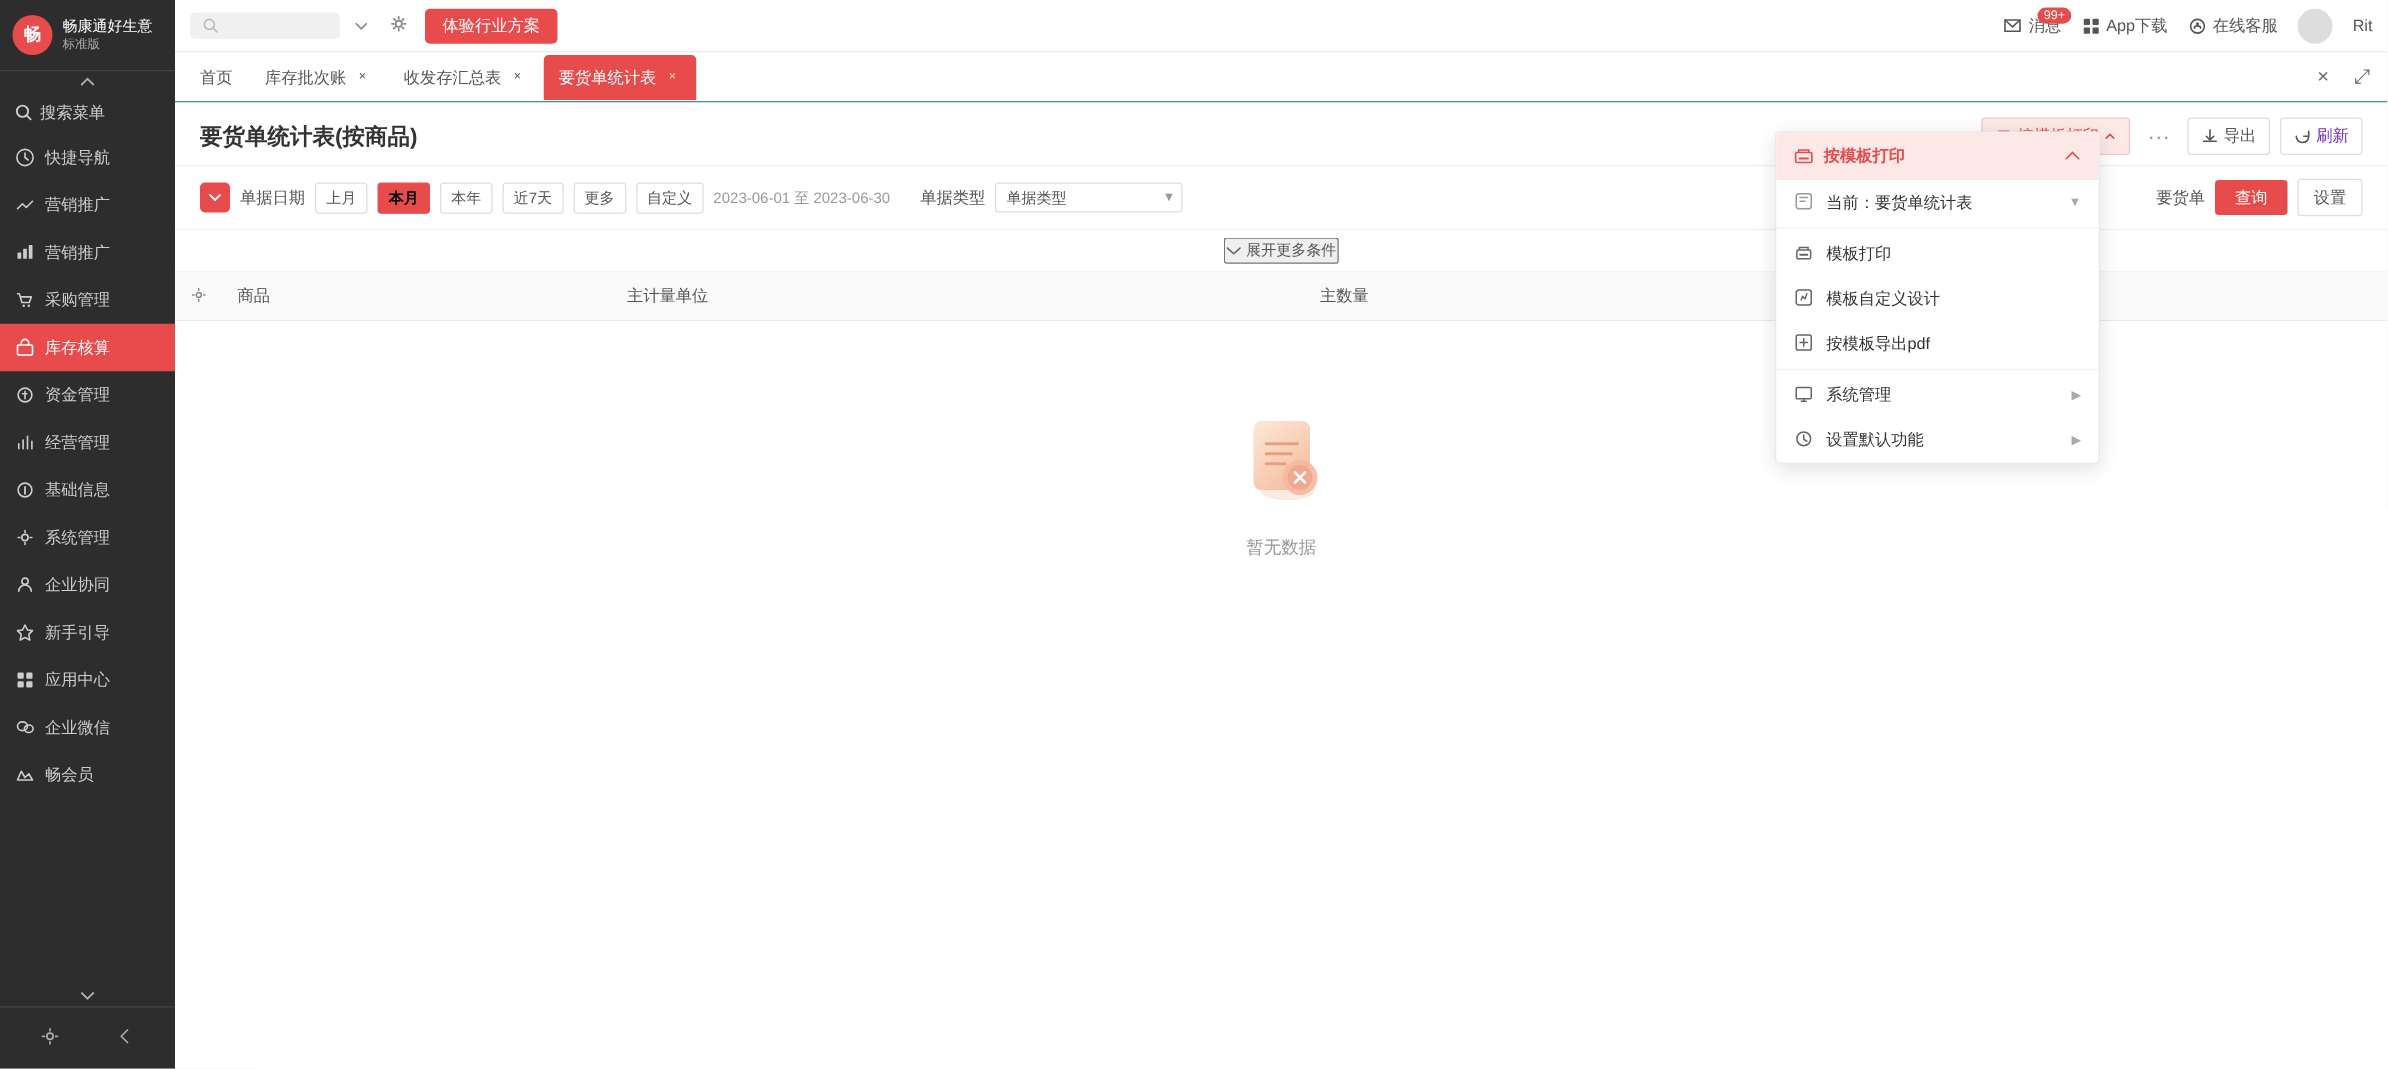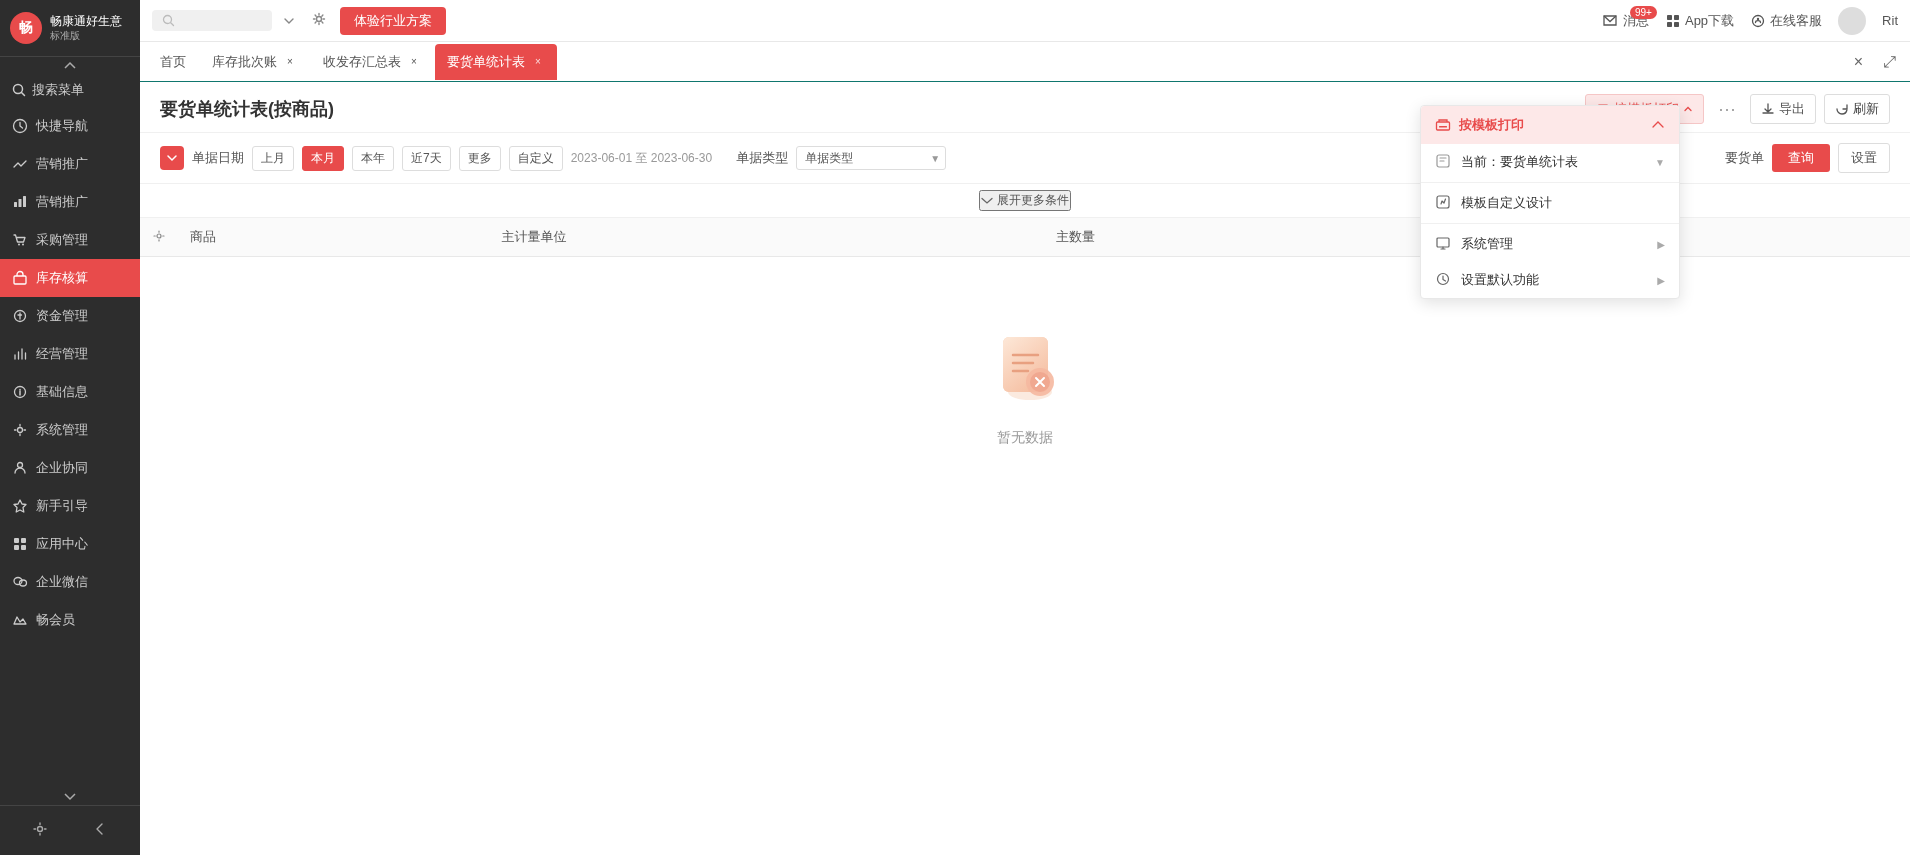--- a/index.html
+++ b/index.html
@@ -52,21 +52,21 @@
 
     
     .page-content { flex: 1; overflow-y: auto; background: white; padding: 0; position: relative; }
     .page-title { font-size: 18px; font-weight: bold; color: #333; }
 
     
     .filter-bar { padding: 10px 20px; display: flex; align-items: center; gap: 8px; flex-wrap: wrap; border-bottom: 1px solid #f0f0f0; }
     .filter-expand-btn { width: 24px; height: 24px; background: #e84b4b; color: white; border: none; border-radius: 4px; cursor: pointer; display: flex; align-items: center; justify-content: center; font-size: 14px; flex-shrink: 0; }
     .filter-label { color: #555; font-size: 13px; }
     .date-btn { padding: 3px 8px; border: 1px solid #ddd; border-radius: 3px; background: white; cursor: pointer; font-size: 12px; color: #555; }
-    .date-btn.active { background: #e84b4b; color: #ffffff; border-color: #e84b4b; }
+    .date-btn.active { background: #e84b4b; color: #000000; border-color: #e84b4b; font-weight: bold; }
     .date-range { color: #999; font-size: 12px; }
     .filter-select { border: 1px solid #ddd; border-radius: 3px; padding: 4px 20px 4px 8px; font-size: 12px; color: #555; background: white; cursor: pointer; appearance: none; min-width: 150px; }
     .filter-select-wrap { position: relative; display: inline-flex; align-items: center; }
     .filter-select-arrow { position: absolute; right: 6px; color: #999; pointer-events: none; font-size: 10px; }
     .btn-query { background: #e84b4b; color: white; border: none; border-radius: 3px; padding: 5px 16px; cursor: pointer; font-size: 13px; }
     .btn-settings { background: white; color: #555; border: 1px solid #ddd; border-radius: 3px; padding: 5px 12px; cursor: pointer; font-size: 13px; }
 
     
     .expand-more-row { padding: 6px 20px; border-bottom: 1px solid #f0f0f0; display: flex; align-items: center; }
     .expand-more-btn { color: #555; font-size: 12px; cursor: pointer; display: flex; align-items: center; gap: 4px; margin: 0 auto; }
@@ -347,21 +347,21 @@
         <span style="color:#999; cursor:pointer; font-size:18px; padding:2px 6px;">···</span>
 
         <div style="display:flex; align-items:center; gap:4px; color:#555; font-size:13px; cursor:pointer; padding:5px 10px; border:1px solid #ddd; border-radius:3px; background:white;">
           <svg width="14" height="14" viewBox="0 0 14 14" fill="none">
               <path d="M7 2v7M4 7l3 3 3-3" stroke="#555" stroke-width="1.3" stroke-linecap="round" stroke-linejoin="round"></path>
               <path d="M2 11h10" stroke="#555" stroke-width="1.3" stroke-linecap="round"></path>
             </svg>
           <span>导出</span>
         </div>
 
-        <div style="display:flex; align-items:center; gap:4px; color:#404040; font-size:13px; cursor:pointer; padding:5px 10px; border:1px solid #ddd; border-radius:3px; background:white;">
+        <div style="display:flex; align-items:center; gap:4px; color:#6d28d9; font-size:13px; cursor:pointer; padding:5px 10px; border:1px solid #ddd; border-radius:3px; background:white;">
           <svg width="14" height="14" viewBox="0 0 14 14" fill="none">
               <path d="M2 7a5 5 0 005 5 5 5 0 004.9-4" stroke="#555" stroke-width="1.3" stroke-linecap="round"></path>
               <path d="M12 3v4H8" stroke="#555" stroke-width="1.3" stroke-linecap="round" stroke-linejoin="round"></path>
             </svg>
           <span>刷新</span>
         </div>
       </div>
     </div>
 
     <div class="filter-bar">
@@ -473,33 +473,52 @@
           <rect x="1" y="1" width="12" height="12" rx="2" stroke="#999" stroke-width="1.2"></rect>
           <path d="M4 4h6M4 7h4" stroke="#999" stroke-width="1.2" stroke-linecap="round"></path>
         </svg>
     </span>
     <span class="dropdown-item-label">当前：要货单统计表</span>
     <span class="dropdown-item-arrow">▼</span>
   </div>
 
   <hr class="dropdown-divider">
 
-
-
   <div class="dropdown-item">
     <span class="dropdown-item-icon">
       <svg width="14" height="14" viewBox="0 0 14 14" fill="none">
+          <rect x="1.5" y="5" width="11" height="7" rx="1" stroke="#666" stroke-width="1.2"></rect>
+          <path d="M3.5 5V3h7v2" stroke="#666" stroke-width="1.2"></path>
+          <rect x="3.5" y="8" width="7" height="1.5" rx="0.5" fill="#666"></rect>
+        </svg>
+    </span>
+    <span class="dropdown-item-label">模板打印</span>
+  </div>
+
+
+  <div class="dropdown-item">
+    <span class="dropdown-item-icon">
+      <svg width="14" height="14" viewBox="0 0 14 14" fill="none">
           <rect x="1" y="1" width="12" height="12" rx="2" stroke="#666" stroke-width="1.2"></rect>
           <path d="M5 9l1-3 2 2 1.5-4" stroke="#666" stroke-width="1.2" stroke-linecap="round" stroke-linejoin="round"></path>
         </svg>
     </span>
     <span class="dropdown-item-label">模板自定义设计</span>
   </div>
 
 
+  <div class="dropdown-item">
+    <span class="dropdown-item-icon">
+      <svg width="14" height="14" viewBox="0 0 14 14" fill="none">
+          <rect x="1" y="1" width="12" height="12" rx="1.5" stroke="#666" stroke-width="1.2"></rect>
+          <path d="M4 7h6M7 4v6" stroke="#666" stroke-width="1.2" stroke-linecap="round"></path>
+        </svg>
+    </span>
+    <span class="dropdown-item-label">按模板导出pdf</span>
+  </div>
 
   <hr class="dropdown-divider">
 
   <div class="dropdown-item">
     <span class="dropdown-item-icon">
       <svg width="14" height="14" viewBox="0 0 14 14" fill="none">
           <rect x="1" y="2" width="12" height="9" rx="1" stroke="#666" stroke-width="1.2"></rect>
           <path d="M5 13h4M7 11v2" stroke="#666" stroke-width="1.2" stroke-linecap="round"></path>
         </svg>
     </span>

